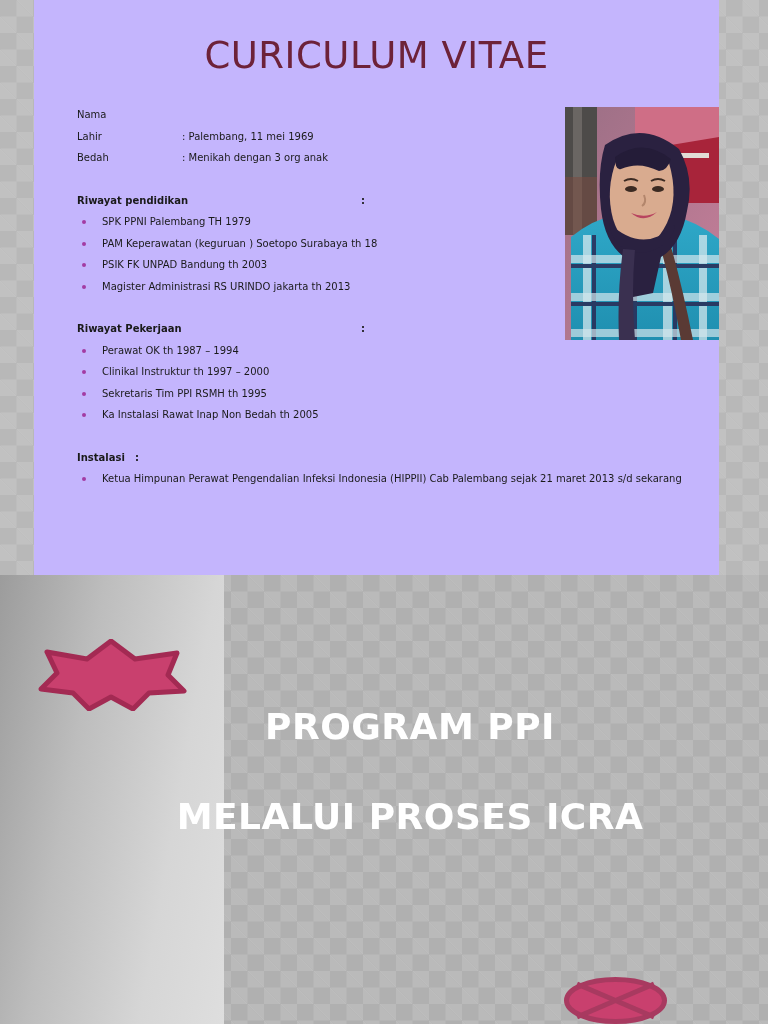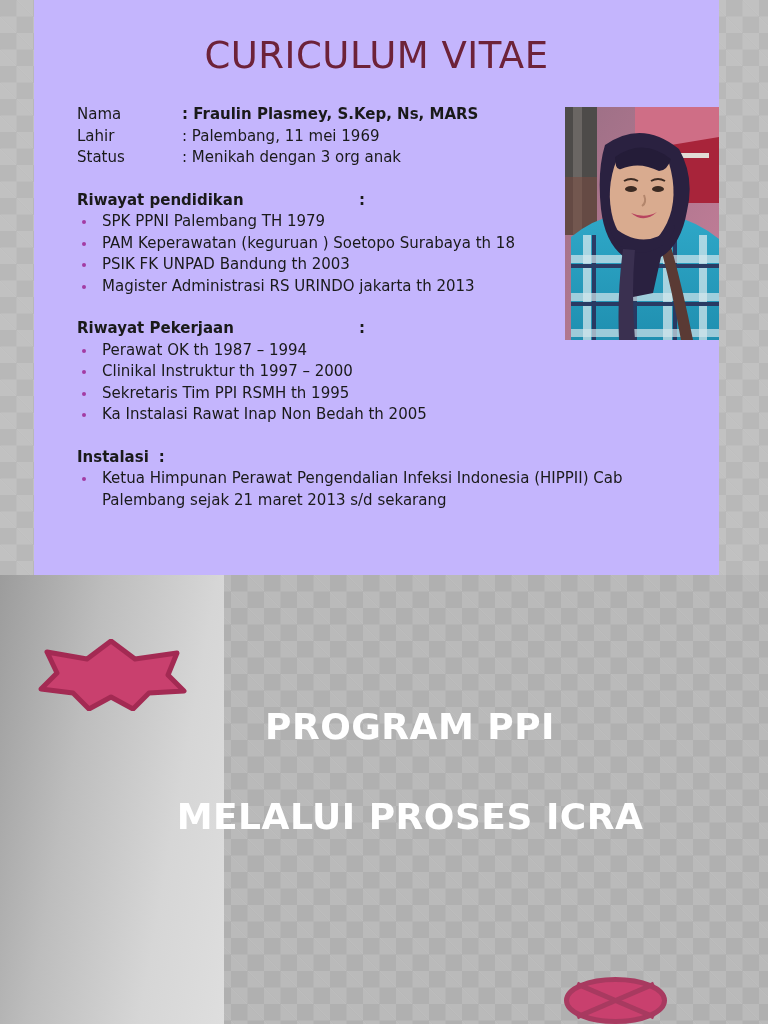--- a/index.html
+++ b/index.html
@@ -34,21 +34,21 @@
     text-align:center;
     font-family:"DejaVu Sans", sans-serif;
     font-size:37px;
     font-weight:400;
     letter-spacing:.5px;
     color:#6d2239;
   }
 
   #cv-body {
     position:absolute; left:43px; top:104px; width:630px;
-    font-size:15px;
+    font-size:10px;
     line-height:21.5px;
     color:#1a1a1a;
   }
 
   .idrow { display:flex; }
   .idrow .lbl { width:105px; flex:0 0 105px; }
   .idrow .val { }
   .idrow .val.b { font-weight:bold; }
 
   .spacer { height:21px; }
@@ -129,28 +129,27 @@
 
 <div id="slide-cv">
 
   <div id="cv-title">CURICULUM VITAE</div>
 
   <div id="cv-body">
 
     <div>
       <div class="idrow">
         <span class="lbl">Nama</span>
-        <span class="val b">: Fraulin Plasmey, S.Kep, Ns, MARS</span>
       </div>
       <div class="idrow">
         <span class="lbl">Lahir</span>
         <span class="val">: Palembang, 11 mei 1969</span>
       </div>
       <div class="idrow">
-        <span class="lbl">Status</span>
+        <span class="lbl">Bedah</span>
         <span class="val">: Menikah dengan 3 org anak</span>
       </div>
     </div>
 
     <div class="spacer"></div>
 
     <div class="sect-head narrow">
       <span class="htxt">Riwayat pendidikan</span>
       <span class="hcolon">:</span>
     </div>

